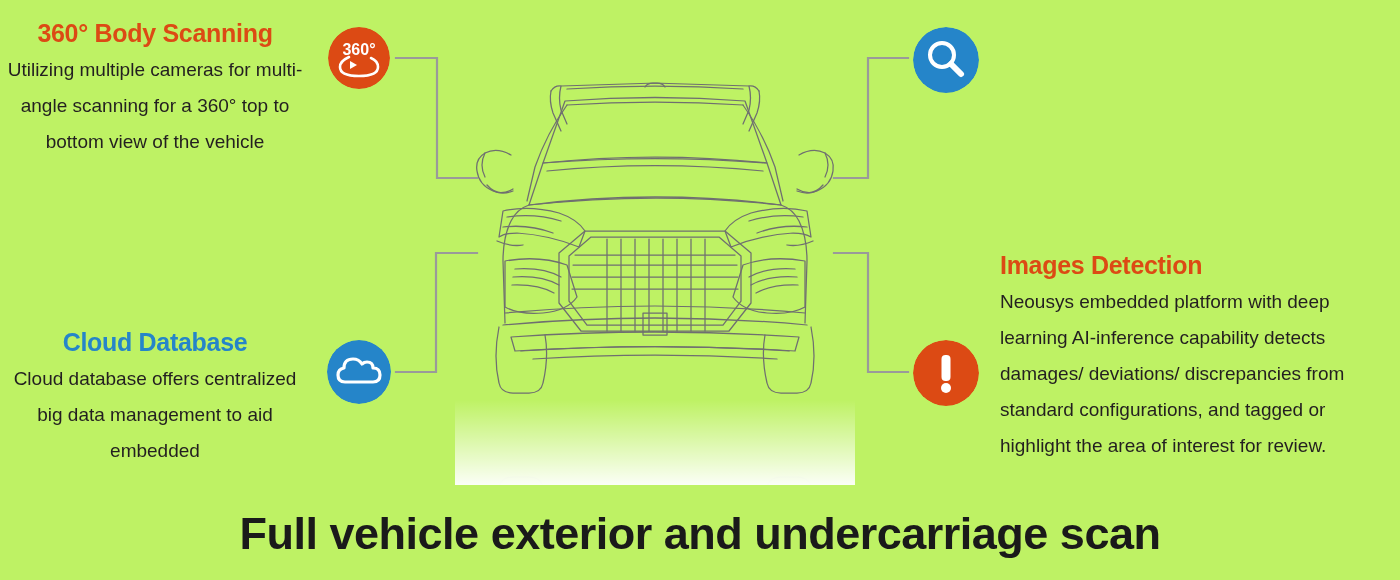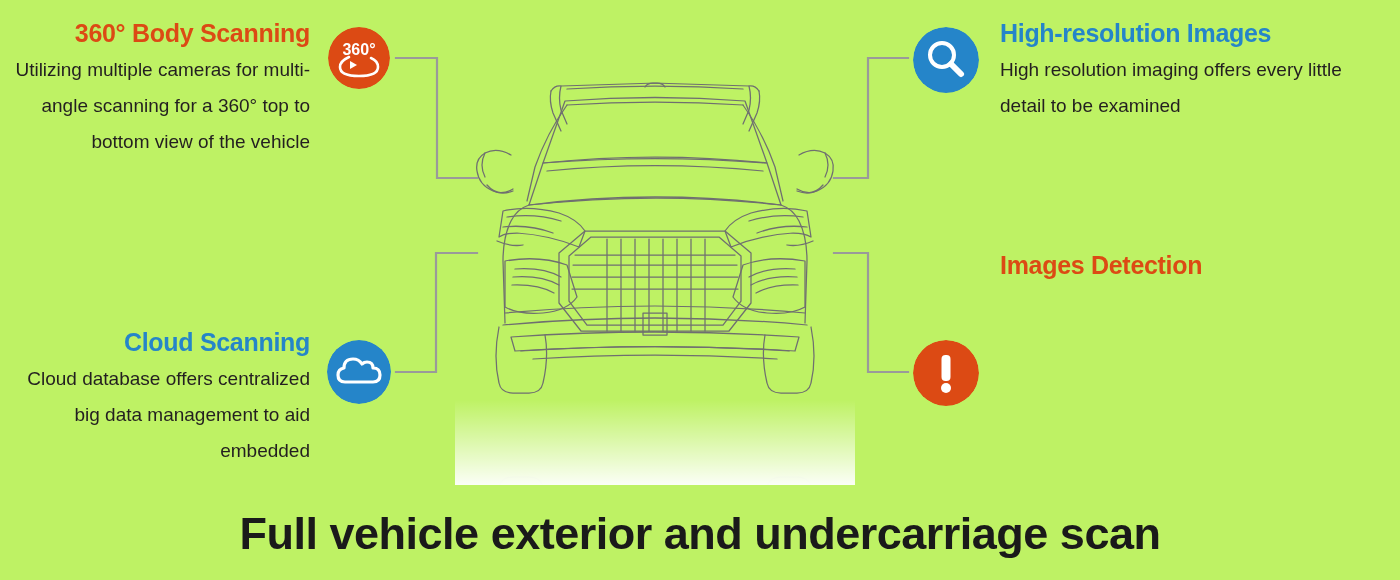--- a/index.html
+++ b/index.html
@@ -49,21 +49,21 @@
     letter-spacing: -0.3px;
   }
   .feature .body {
     font-size: 19px;
     line-height: 36px;
     color: #231f20;
     margin: 0;
   }
   .feature.left-side .heading,
   .feature.left-side .body {
-    text-align: right;
+    text-align: center;
   }
   .feature.right-side .heading,
   .feature.right-side .body {
     text-align: left;
   }
 
   
   #feature-360 {
     left: 0px;
     top: 18px;
@@ -257,28 +257,25 @@
     <rect x="28.5" y="15" width="9" height="26" rx="4" fill="#ffffff"></rect>
     <circle cx="33" cy="48" r="5" fill="#ffffff"></circle>
   </svg>
 
   <div id="feature-360" class="feature left-side">
     <p class="heading" style="color: rgb(220, 74, 20);">360° Body Scanning</p>
     <p class="body">Utilizing multiple cameras for multi-angle scanning for a 360° top to bottom view of the vehicle</p>
   </div>
 
   <div id="feature-cloud" class="feature left-side">
-    <p class="heading" style="color: rgb(37, 133, 201);">Cloud Scanning</p>
+    <p class="heading" style="color: rgb(37, 133, 201);">Cloud Database</p>
     <p class="body">Cloud database offers centralized big data management to aid embedded</p>
   </div>
 
-  <div id="feature-hires" class="feature right-side">
-    <p class="heading" style="color: rgb(37, 133, 201);">High-resolution Images</p>
-    <p class="body">High resolution imaging offers every little detail to be examined</p>
-  </div>
 
   <div id="feature-anomaly" class="feature right-side">
     <p class="heading" style="color: rgb(220, 74, 20);">Images Detection</p>
+    <p class="body">Neousys embedded platform with deep learning AI-inference capability detects damages/ deviations/ discrepancies from standard configurations, and tagged or highlight the area of interest for review.</p>
   </div>
 
   <div id="caption" style="color: rgb(26, 26, 26);">Full vehicle exterior and undercarriage scan</div>
 
 </div>
 
 </body></html>

